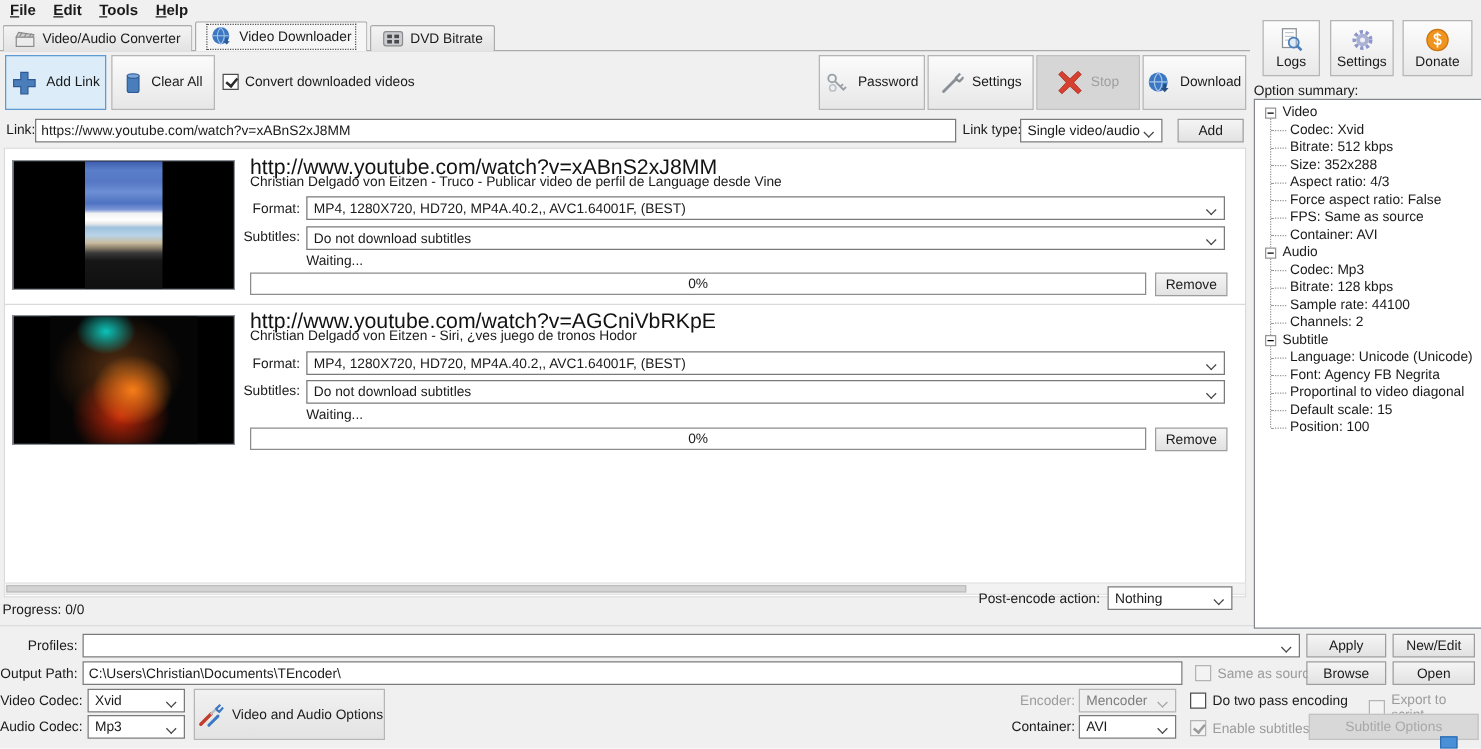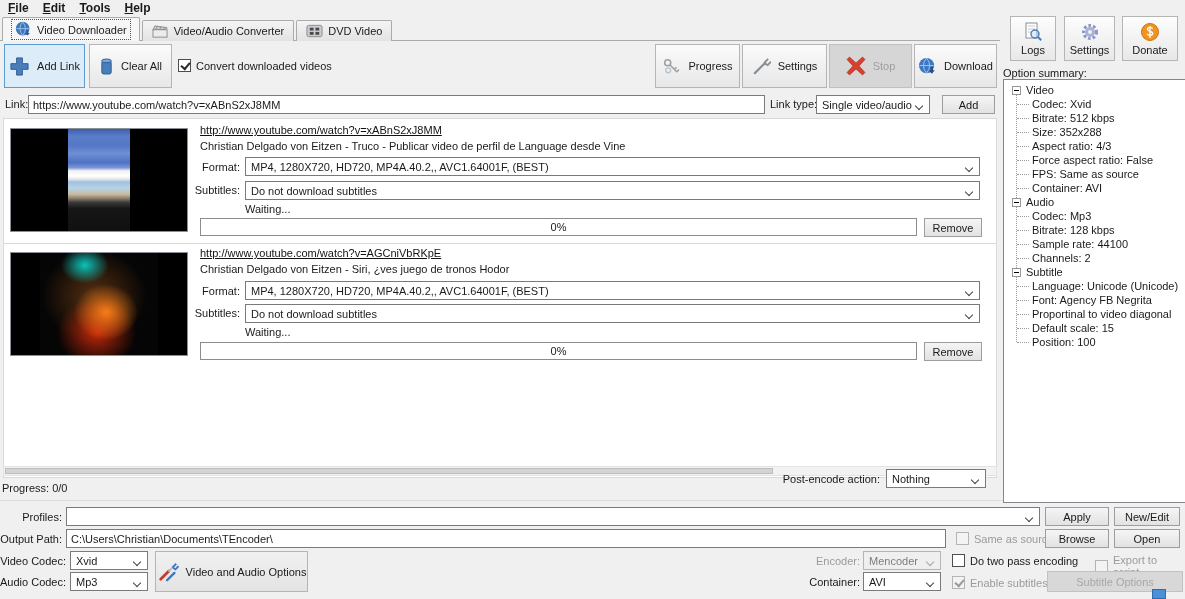--- a/index.html
+++ b/index.html
@@ -61,21 +61,21 @@
   .thumb { position:absolute; left:10px; width:178px; height:104px; background:#000; border:1px solid #8a8f98; overflow:hidden; }
   .phone1 { position:absolute; left:50%; transform:translateX(-50%); width:62px; height:100%;
             background:linear-gradient(180deg,#3d5cae 0%,#5b7ec9 7%,#5577c5 16%,#6d8fd4 24%,#4f72c2 33%,#7c97d8 38%,
             #f2f2f2 41%,#ffffff 46%,#e8e8e8 49%,#9fc2dd 52%,#b7d3e8 58%,#c9bb9e 64%,#8a7f6a 68%,#3a3a3a 72%,#161616 78%,#101010 100%); }
   .phone2 { position:absolute; left:50%; transform:translateX(-50%); width:118px; height:100%; background:
             radial-gradient(ellipse 34px 26px at 38% 12%, rgba(10,205,195,.95), transparent 70%),
             radial-gradient(ellipse 46px 40px at 56% 58%, rgba(255,130,25,.95), transparent 70%),
             radial-gradient(ellipse 55px 48px at 48% 78%, rgba(225,45,10,.85), transparent 72%),
             radial-gradient(ellipse 70px 62px at 46% 42%, rgba(130,70,25,.65), transparent 75%),
             #050505; }
-  .dl-url { position:absolute; font-size:11px; color:#121212; text-decoration:underline; cursor:pointer; white-space:nowrap; }
+  .dl-url { position:absolute; font-size:17px; color:#121212; cursor:pointer; white-space:nowrap; }
   .dl-title { position:absolute; font-size:11px; white-space:nowrap; }
   .progress { position:absolute; border:1px solid #8c8c8c; background:#fff; display:flex; align-items:center; justify-content:center; font-size:11px; }
 
   
   .hscroll { position:absolute; left:3px; top:466px; width:994px; height:10px; background:#f2f2f2; border:1px solid #e3e3e3; }
   .hscroll .thumb-bar { position:absolute; left:1px; top:1px; width:768px; height:6px; background:#d3d3d3; border:1px solid #bdbdbd; }
 
   .separator { position:absolute; left:0; top:500px; width:1185px; height:1px; background:#dcdcdc; }
 
   
@@ -98,54 +98,54 @@
 <div id="root">
 
   <div class="menubar">
     <span class="menu-item"><span class="mnemonic">F</span><span>ile</span></span>
     <span class="menu-item"><span class="mnemonic">E</span><span>dit</span></span>
     <span class="menu-item"><span class="mnemonic">T</span><span>ools</span></span>
     <span class="menu-item"><span class="mnemonic">H</span><span>elp</span></span>
   </div>
 
   <div class="tabbar">
+    <div class="tab">
+      <span>
+          <svg width="17" height="15" viewBox="0 0 18 16">
+            <rect x="1" y="6" width="15" height="8" fill="#ececec" stroke="#8a8a8a"></rect>
+            <path d="M1 6L3 2l13 2-1 2z" fill="#cfcfcf" stroke="#8a8a8a"></path>
+            <path d="M4 5.3l2-3M8 5.6l2-3M12 6l2-3" stroke="#8a8a8a"></path>
+          </svg>
+        </span>
+      <span>Video/Audio Converter</span>
+    </div>
     <div class="tab selected">
       <span class="focus-wrap" style="display:flex;align-items:center;gap:5px;">
         <span>
             <svg width="17" height="17" viewBox="0 0 20 20">
               <circle cx="9" cy="9" r="8" fill="#3c77c2"></circle>
               <path d="M1.5 9h15M9 1.2a11 11 0 010 15.6M9 1.2a11 11 0 000 15.6" stroke="#a6c6ea" fill="none"></path>
               <path d="M14.5 11v5" stroke="#2d5a96" stroke-width="2.4" fill="none"></path>
               <path d="M11.5 14l3 3.2 3-3.2" fill="#2d5a96"></path>
             </svg>
           </span>
         <span>Video Downloader</span>
       </span>
     </div>
     <div class="tab">
       <span>
-          <svg width="17" height="15" viewBox="0 0 18 16">
-            <rect x="1" y="6" width="15" height="8" fill="#ececec" stroke="#8a8a8a"></rect>
-            <path d="M1 6L3 2l13 2-1 2z" fill="#cfcfcf" stroke="#8a8a8a"></path>
-            <path d="M4 5.3l2-3M8 5.6l2-3M12 6l2-3" stroke="#8a8a8a"></path>
-          </svg>
-        </span>
-      <span>Video/Audio Converter</span>
-    </div>
-    <div class="tab">
-      <span>
           <svg width="17" height="14" viewBox="0 0 18 14">
             <rect x="1" y="1" width="16" height="12" rx="2" fill="#c9cdd1" stroke="#8a8a8a"></rect>
             <rect x="4" y="3.5" width="4" height="3" fill="#4a4a4a"></rect>
             <rect x="10" y="3.5" width="4" height="3" fill="#4a4a4a"></rect>
             <rect x="4" y="8" width="4" height="3" fill="#4a4a4a"></rect>
             <rect x="10" y="8" width="4" height="3" fill="#4a4a4a"></rect>
           </svg>
         </span>
-      <span>DVD Video</span>
+      <span>DVD Bitrate</span>
     </div>
   </div>
   <div class="panel-topline"></div>
 
   <div class="tb-btn highlight" style="left:4px;width:81px;">
     <span>
         <svg width="21" height="21" viewBox="0 0 22 22">
           <path d="M8 2h6v6h6v6h-6v6H8v-6H2V8h6z" fill="#4a7ebb" stroke="#2d5a96"></path>
         </svg>
       </span>
@@ -166,21 +166,21 @@
   </div>
 
   <div class="tb-btn" style="left:655px;width:85px;">
     <span>
         <svg width="19" height="19" viewBox="0 0 20 20">
           <circle cx="6" cy="6" r="3.2" fill="none" stroke="#9aa0a6" stroke-width="1.6"></circle>
           <path d="M8.5 8.5l7.5 7.5M13 13l2.2-2.2M15.5 15.5l2.2-2.2" stroke="#9aa0a6" stroke-width="1.6" fill="none"></path>
           <circle cx="6.5" cy="14" r="2.6" fill="none" stroke="#bcc2c8" stroke-width="1.4"></circle>
         </svg>
       </span>
-    <span>Progress</span>
+    <span>Password</span>
   </div>
   <div class="tb-btn" style="left:742px;width:85px;">
     <span>
         <svg width="19" height="19" viewBox="0 0 20 20">
           <path d="M17 2l-3.5 3.5 1 2 2 1L20 5" fill="none" stroke="#8a9096" stroke-width="2"></path>
           <path d="M13.5 6.5L3 17" stroke="#8a9096" stroke-width="2.4" stroke-linecap="round"></path>
         </svg>
       </span>
     <span>Settings</span>
   </div>

